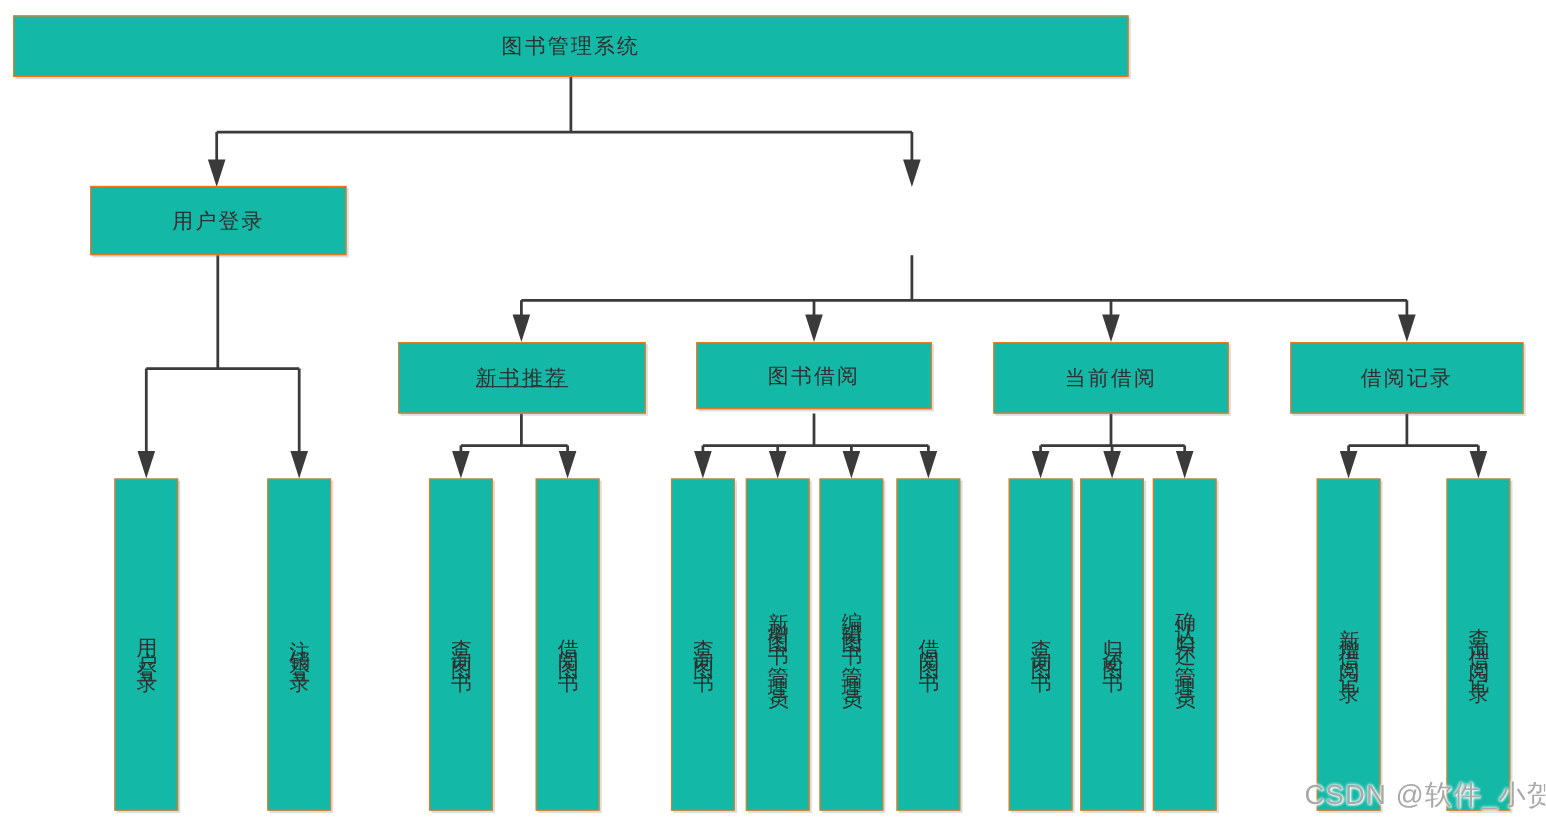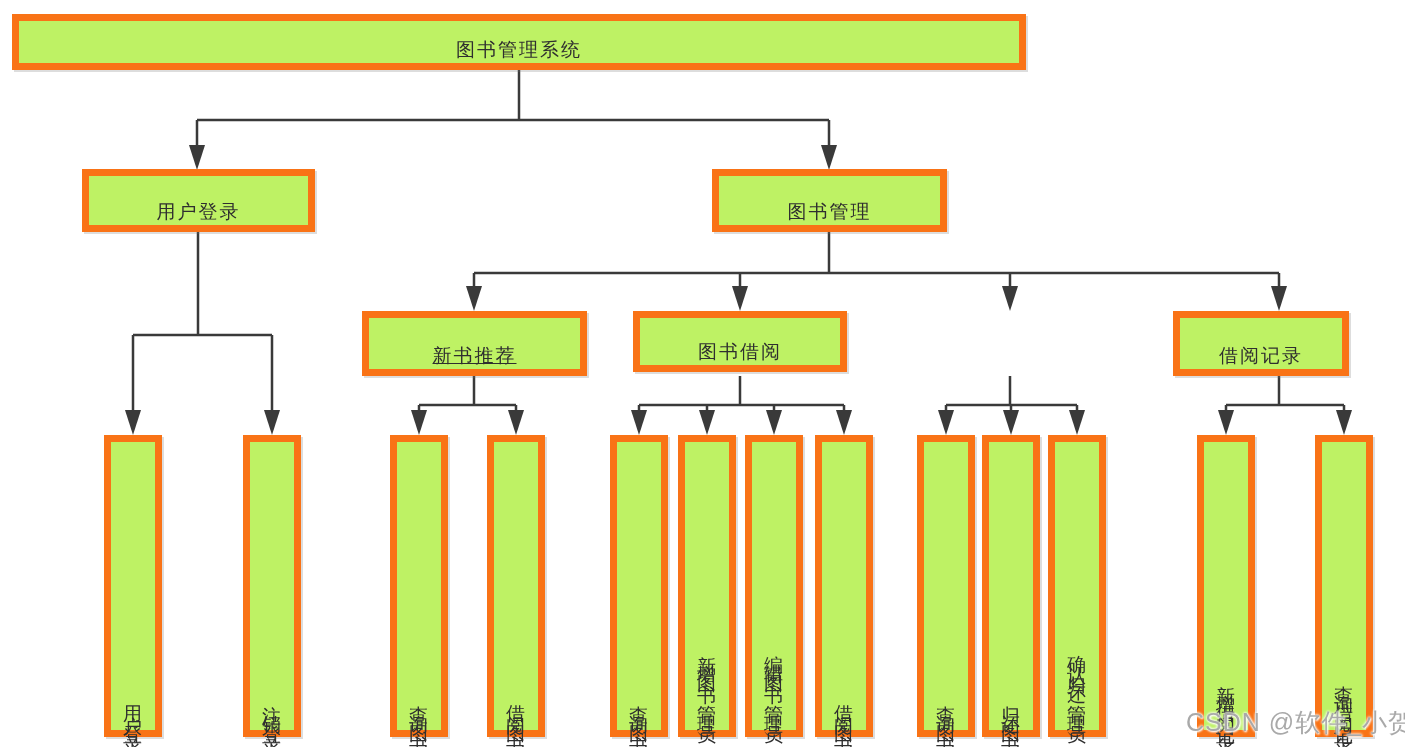--- a/index.html
+++ b/index.html
@@ -18,24 +18,24 @@
   }
   .connectors {
     position: absolute;
     left: 0; top: 0;
     width: 1405px;
     height: 747px;
   }
   .node {
     position: absolute;
     box-sizing: border-box;
-    border: 7px solid #f97316;
-    background: #bef264;
+    border: 1px solid #f97316;
+    background: #14b8a6;
     display: flex;
-    align-items: flex-end;
+    align-items: center;
     justify-content: center;
     box-shadow: 2px 2px 0 rgba(120,120,120,0.25);
   }
   .node.h span {
     font-size: 19px;
     letter-spacing: 2px;
     white-space: nowrap;
     color: #2f2f2f;
   }
   .node.leaf span {
@@ -46,21 +46,21 @@
     line-height: 1;
     color: #2f2f2f;
   }
   
   .root      { left: 12px;   top: 14px;  width: 1014px; height: 56px; }
   .lvl2-a    { left: 82px;   top: 169px; width: 233px;  height: 63px; }
   .lvl2-b    { left: 712px;  top: 169px; width: 235px;  height: 63px; }
   .lvl3-a    { left: 362px;  top: 311px; width: 225px;  height: 65px; text-decoration: underline; }
   .lvl3-b    { left: 633px;  top: 311px; width: 214px;  height: 61px; }
   .lvl3-c    { left: 903px;  top: 311px; width: 214px;  height: 65px; }
-  .lvl3-d    { left: 1173px; top: 311px; width: 176px;  height: 65px; }
+  .lvl3-d    { left: 1173px; top: 311px; width: 212px;  height: 65px; }
   
   .leaf { top: 435px; width: 58px; height: 302px; }
   .lf0  { left: 104px; }
   .lf1  { left: 243px; }
   .lf2  { left: 390px; }
   .lf3  { left: 487px; }
   .lf4  { left: 610px; }
   .lf5  { left: 678px; }
   .lf6  { left: 745px; }
   .lf7  { left: 815px; }
@@ -138,30 +138,30 @@
     </g>
   </svg>
 
   <div class="node h root">
     <span>图书管理系统</span>
   </div>
 
   <div class="node h lvl2-a">
     <span>用户登录</span>
   </div>
-  <div class="node h lvl2-b">
-    <span>图书管理</span>
-  </div>
 
   <div class="node h lvl3-a">
     <span>新书推荐</span>
   </div>
   <div class="node h lvl3-b">
     <span>图书借阅</span>
   </div>
+  <div class="node h lvl3-c">
+    <span>当前借阅</span>
+  </div>
   <div class="node h lvl3-d">
     <span>借阅记录</span>
   </div>
 
   <div class="node leaf lf0">
     <span>用户登录</span>
   </div>
   <div class="node leaf lf1">
     <span>注销登录</span>
   </div>

